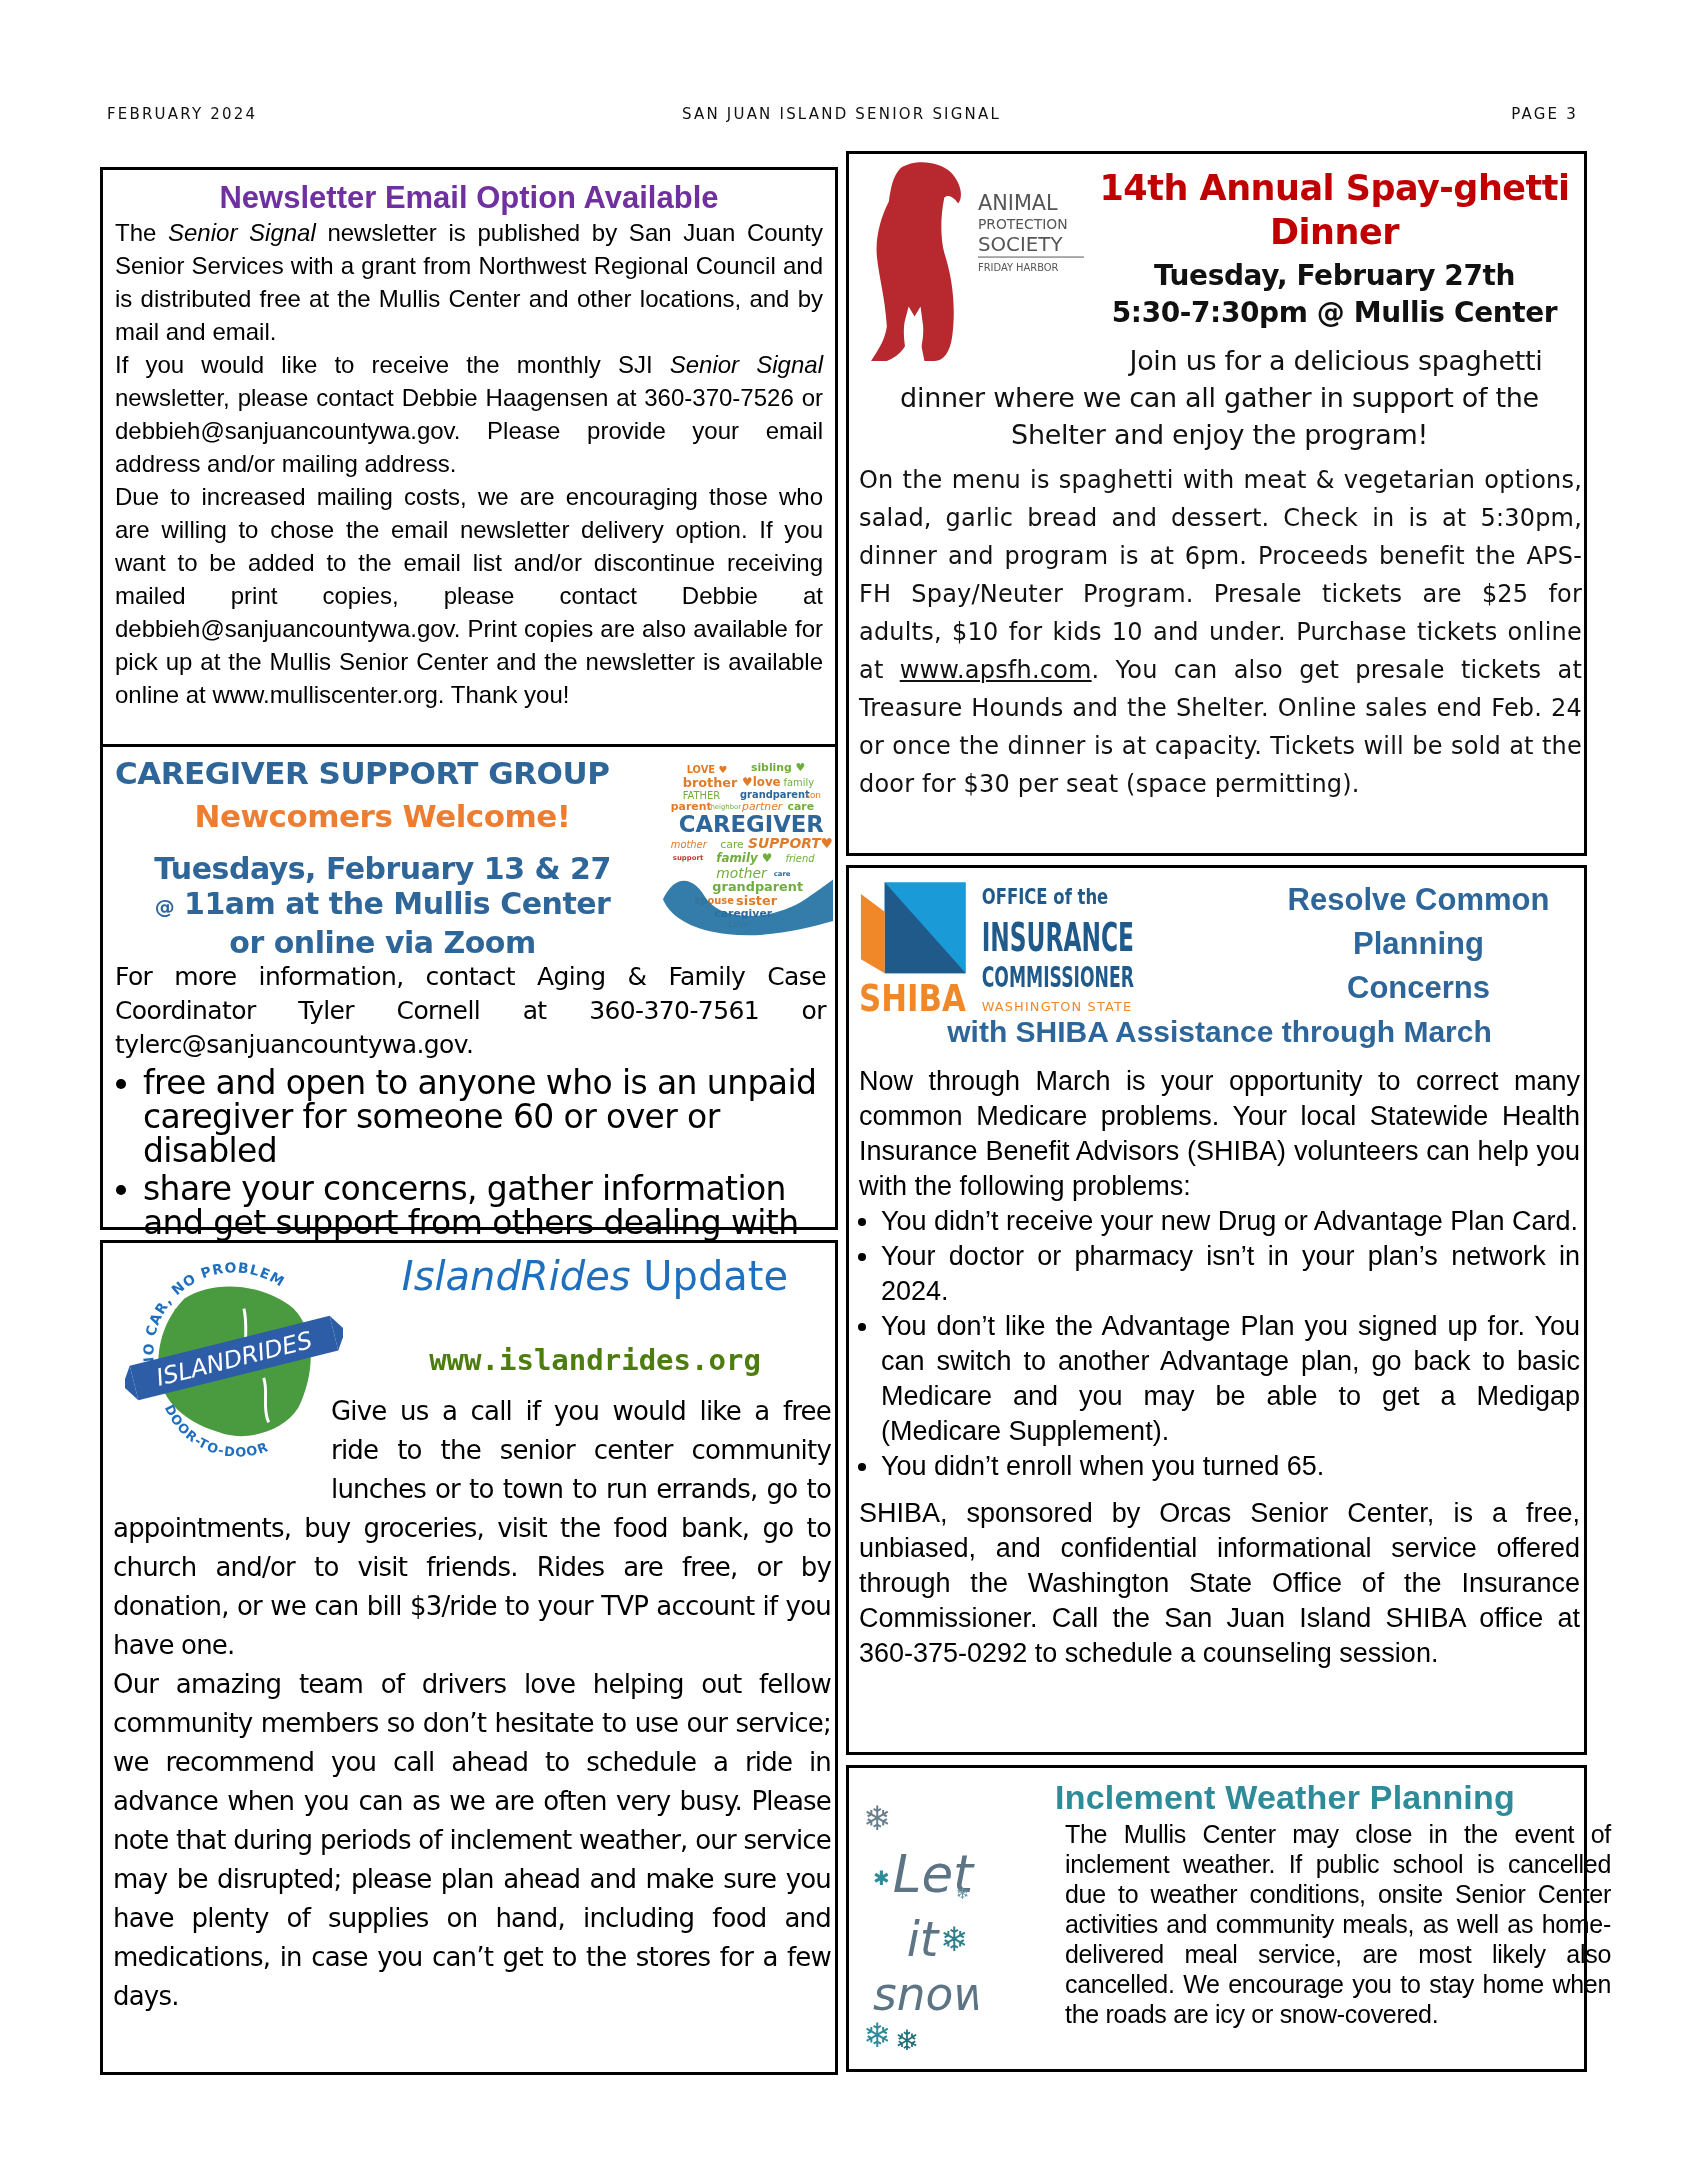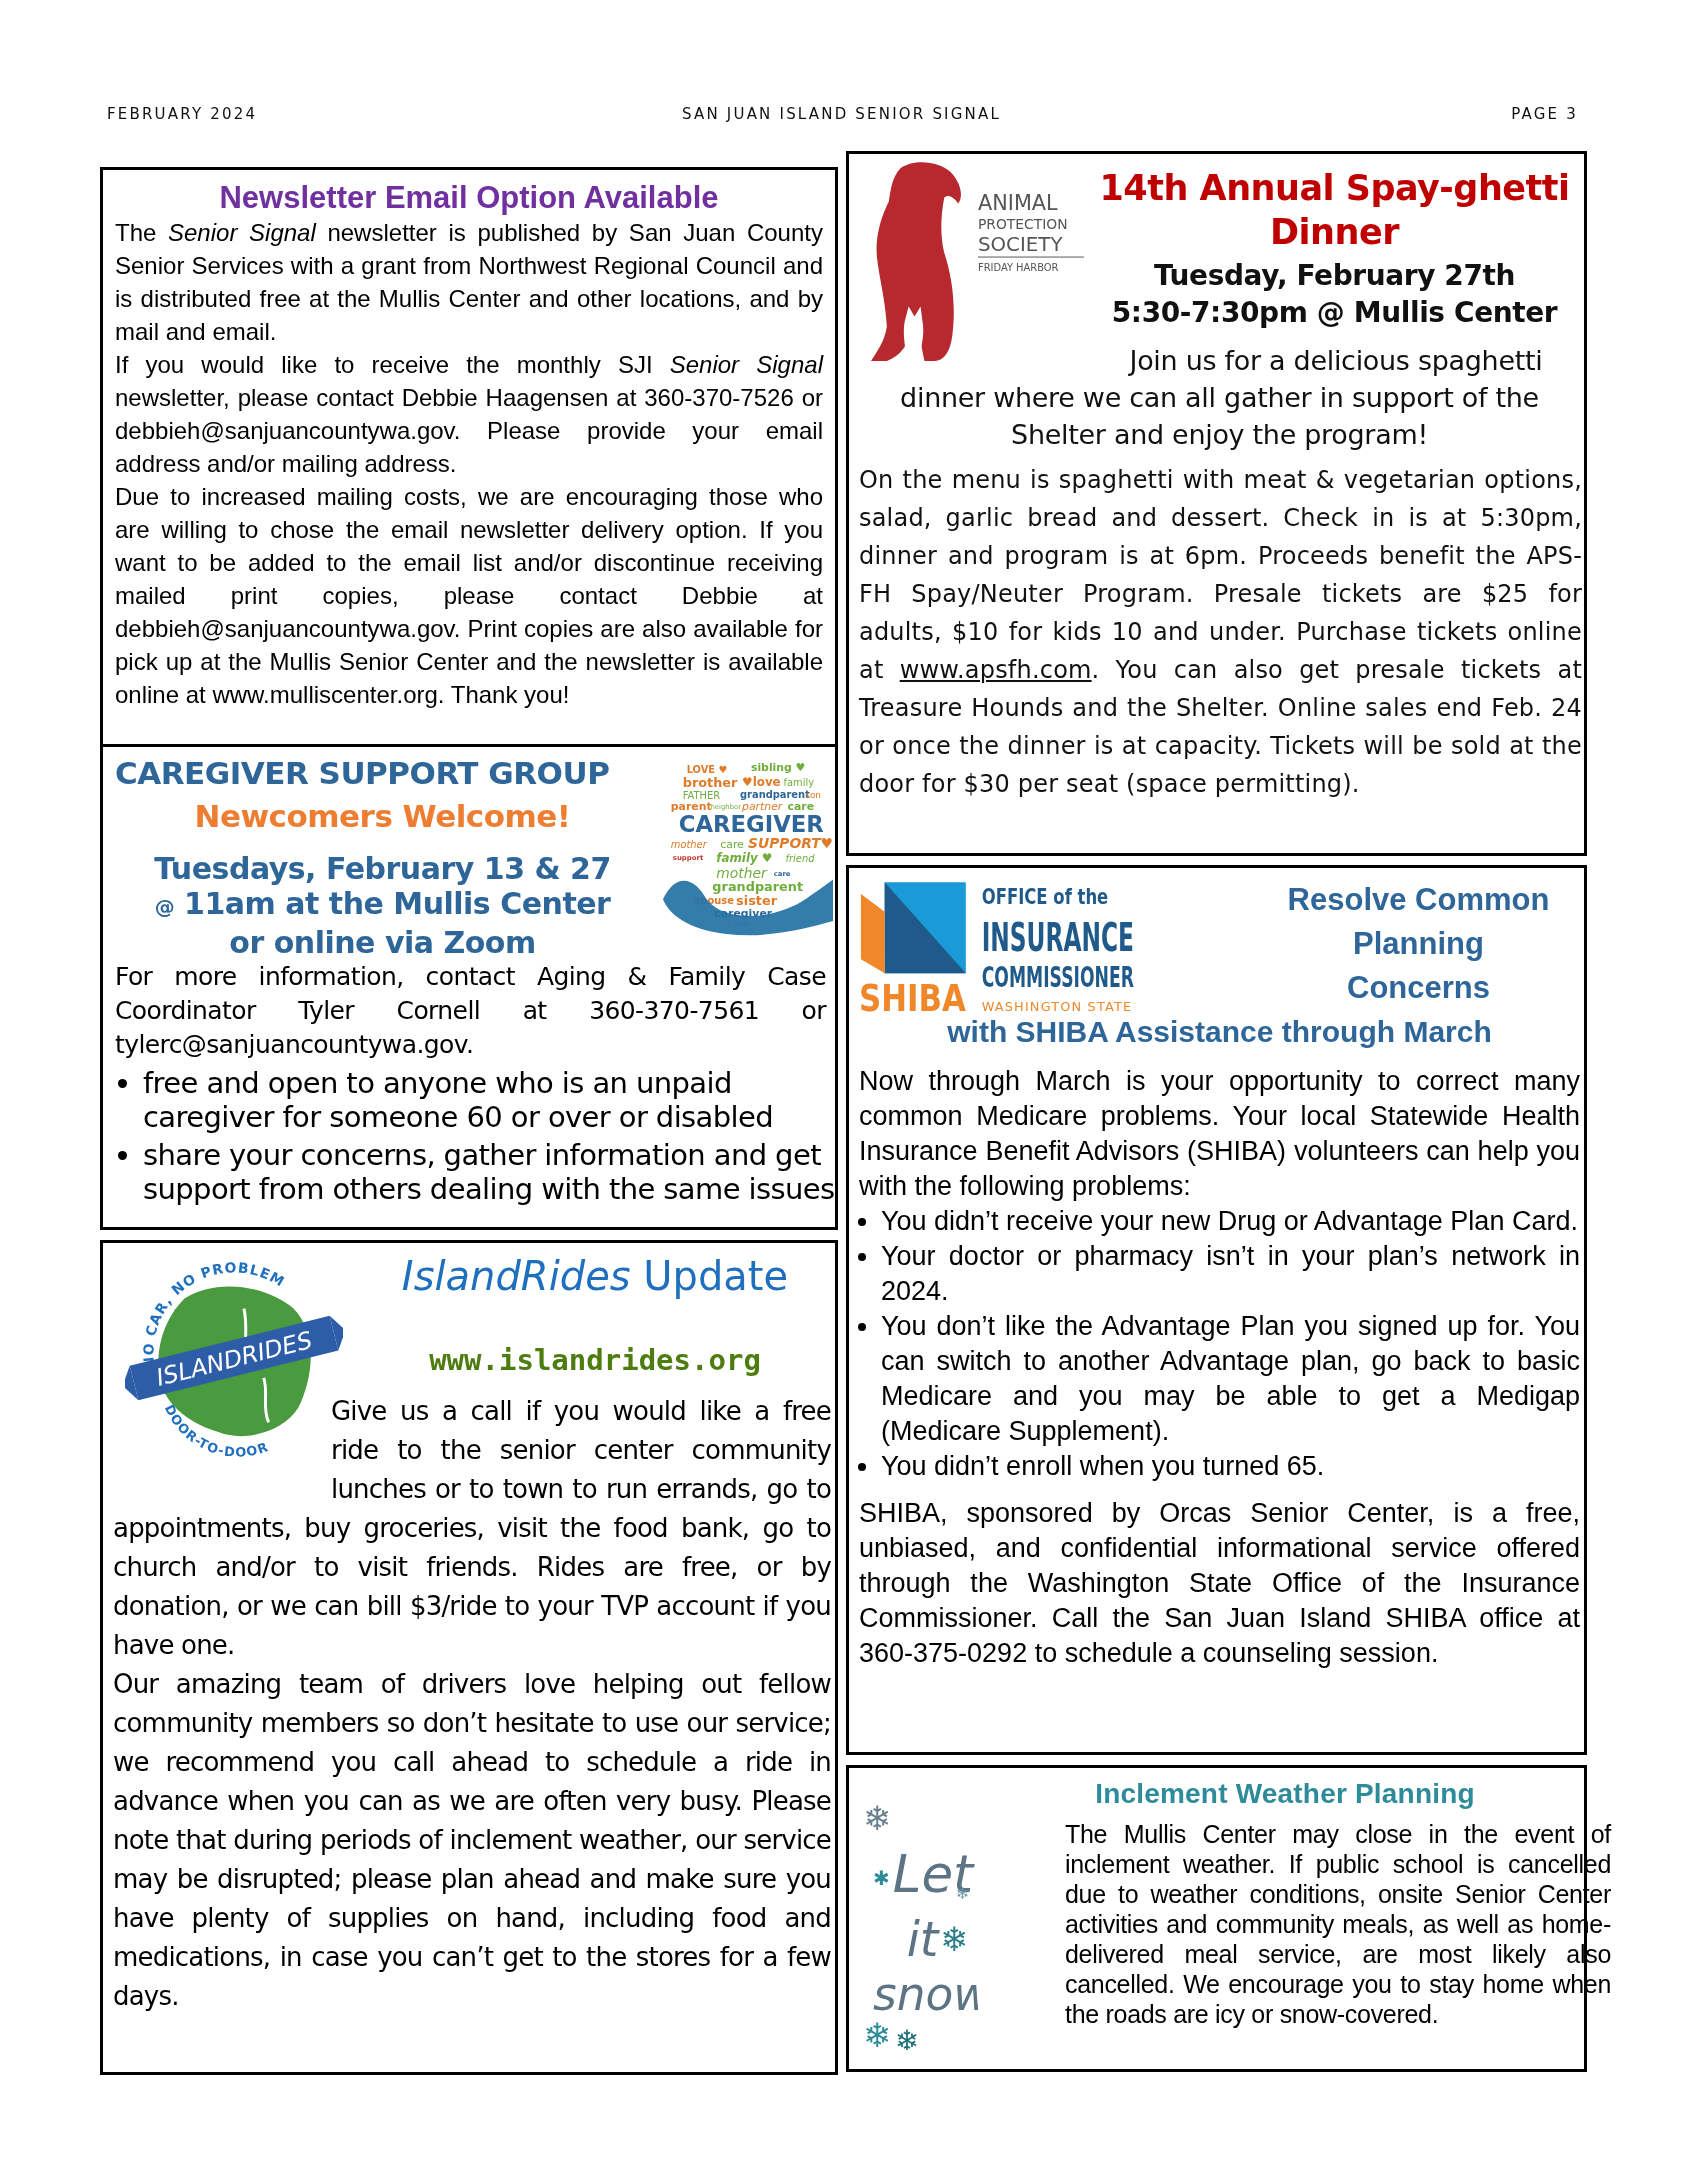--- a/index.html
+++ b/index.html
@@ -12,21 +12,21 @@
   #boxA { left:100px; top:167px; width:738px; height:584px; padding:10px 12px 0 12px; }
   #boxA h2 { margin:0; text-align:center; color:#7030a0; font-size:31px; font-weight:bold; line-height:36px; }
   #boxA .body { font-size:24px; line-height:33px; }
   
   #boxB { left:100px; top:744px; width:738px; height:486px; padding:0 12px; }
   #boxB .t1 { position:absolute; left:12px; top:8px; width:535px; font-family:"DejaVu Sans", sans-serif; font-weight:bold; color:#2e6699; font-size:31px; letter-spacing:-0.5px; }
   #boxB .t2 { position:absolute; left:12px; top:51px; width:535px; text-align:center; font-family:"DejaVu Sans", sans-serif; font-weight:bold; color:#ed7d31; font-size:31px; letter-spacing:-0.5px;}
   #boxB .t3 { position:absolute; left:12px; top:104px; width:535px; text-align:center; font-family:"DejaVu Sans", sans-serif; font-weight:bold; color:#2e6699; font-size:30px; line-height:35px; letter-spacing:-0.5px;}
   #boxB .t3 .at { font-size:20px; }
   #boxB .info { position:absolute; left:12px; top:213px; width:711px; font-family:"DejaVu Sans", sans-serif; font-size:25px; line-height:34px; letter-spacing:-0.6px; }
-  #boxB ul { position:absolute; left:12px; top:319px; width:711px; margin:0; padding:0 0 0 28px; font-family:"DejaVu Sans", sans-serif; font-size:29px; line-height:34px; letter-spacing:-0.6px; }
+  #boxB ul { position:absolute; left:12px; top:319px; width:711px; margin:0; padding:0 0 0 28px; font-family:"DejaVu Sans", sans-serif; font-size:33px; line-height:34px; letter-spacing:-0.6px; }
   #boxB ul li { margin:0 0 4px 0; padding-left:0; }
   #careImg { position:absolute; left:554px; top:4px; width:176px; height:186px; }
   
   #boxC { left:100px; top:1240px; width:738px; height:835px; }
   #boxC .t1 { position:absolute; left:257px; top:10px; width:470px; text-align:center; color:#1f6fbf; font-size:40px; font-family:"DejaVu Sans", sans-serif; }
   #boxC .t1 i { font-style:italic; }
   #boxC .t2 { position:absolute; left:257px; top:61px; width:470px; text-align:center; color:#1a9c1a; font-size:31px; font-family:"DejaVu Sans Mono", monospace; font-weight:bold; }
   #boxC .t3 { position:absolute; left:257px; top:100px; width:470px; text-align:center; color:#4d7c0f; font-size:29px; font-family:"DejaVu Sans Mono", monospace; font-weight:bold; }
   #boxC .body { position:absolute; left:10px; top:149px; width:718px; font-family:"DejaVu Sans", sans-serif; font-size:26px; line-height:39px; letter-spacing:-0.8px; }
   #boxC .float { float:left; width:218px; height:87px; }
@@ -45,21 +45,21 @@
   #shibaLogo { position:absolute; left:6px; top:6px; width:282px; height:143px; }
   #boxE .res { position:absolute; left:406px; top:10px; width:327px; text-align:center; color:#2e6699; font-weight:bold; font-size:31px; line-height:44px; }
   #boxE .with { position:absolute; left:10px; top:147px; width:721px; text-align:center; color:#2e6699; font-weight:bold; font-size:30px; }
   #boxE .body { position:absolute; left:10px; top:196px; width:721px; font-size:27px; line-height:35px; }
   #boxE ul { margin:0; padding:0 0 0 22px; }
   #boxE ul li { margin:0; }
   #boxE .closing { margin-top:12px; }
   
   #boxF { left:846px; top:1765px; width:741px; height:307px; }
   #snowImg { position:absolute; left:10px; top:20px; width:119px; height:262px; }
-  #boxF .t1 { position:absolute; left:139px; top:10px; width:594px; text-align:center; color:#2e8b99; font-weight:bold; font-size:28px; letter-spacing:0.2px; }
+  #boxF .t1 { position:absolute; left:139px; top:10px; width:594px; text-align:center; color:#2e8b99; font-weight:bold; font-size:34px; letter-spacing:0.2px; }
   #boxF .body { position:absolute; left:184px; top:51px; width:546px; font-size:25px; line-height:30px; letter-spacing:-0.3px;margin-left:32px; }
   svg text { font-family:"DejaVu Sans", sans-serif; }
 </style>
 </head>
 <body>
 
 <div class="hdr" style="left:107px;">FEBRUARY 2024</div>
 <div class="hdr" style="left:0; width:1683px; text-align:center;">SAN JUAN ISLAND SENIOR SIGNAL</div>
 <div class="hdr" style="right:105px;">PAGE 3</div>
 

